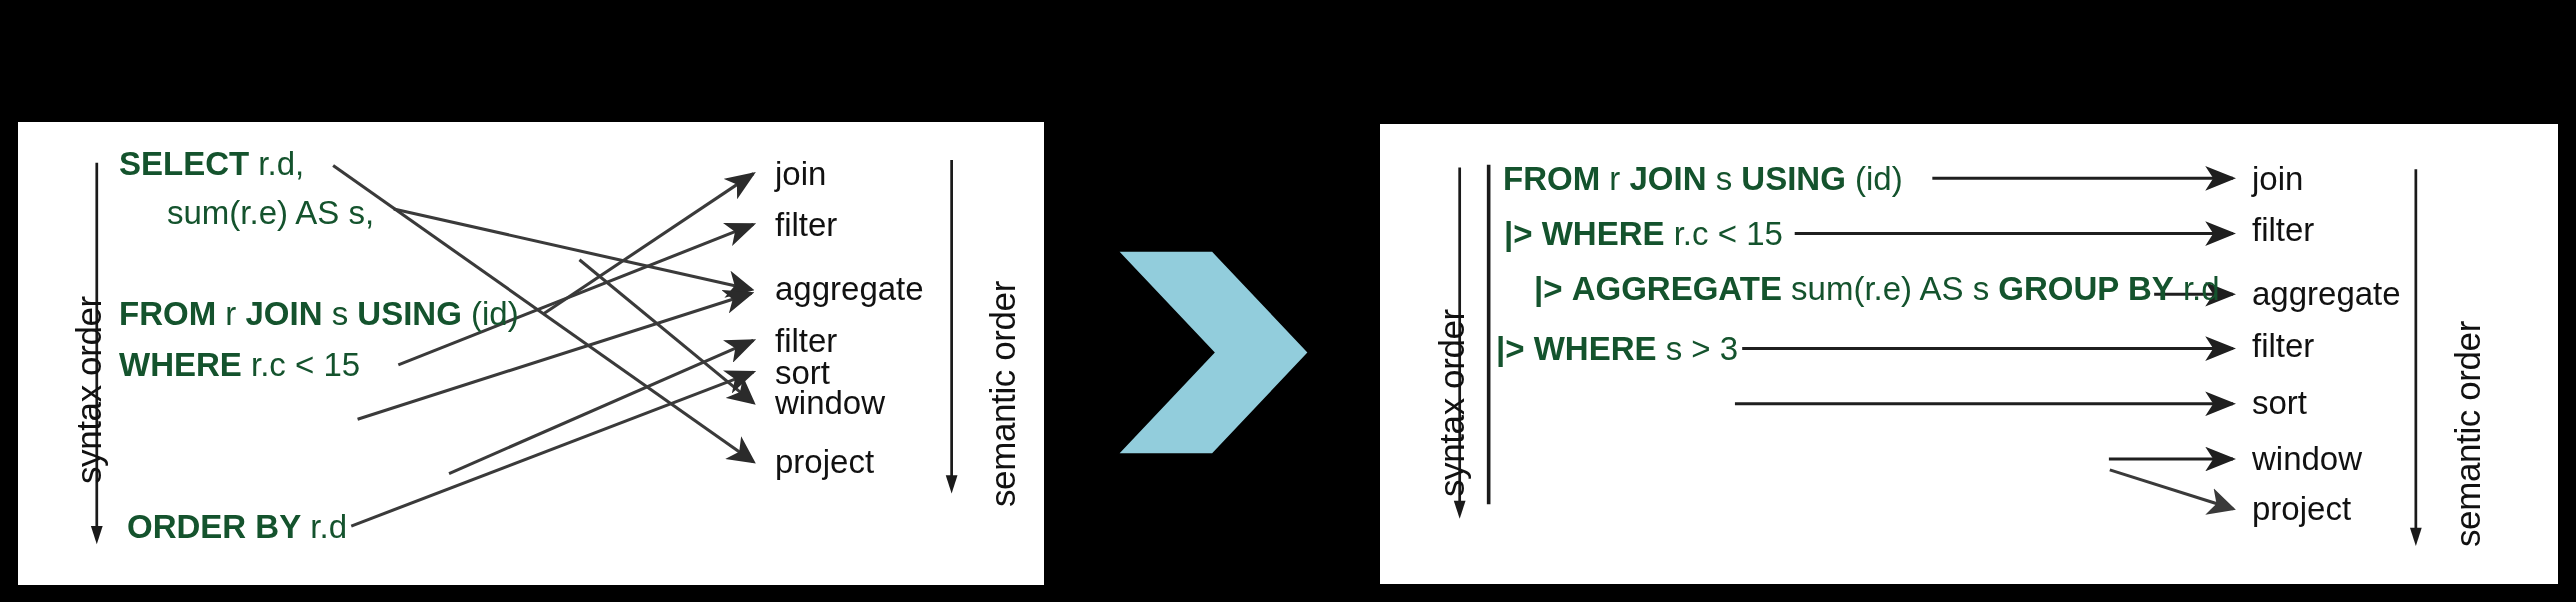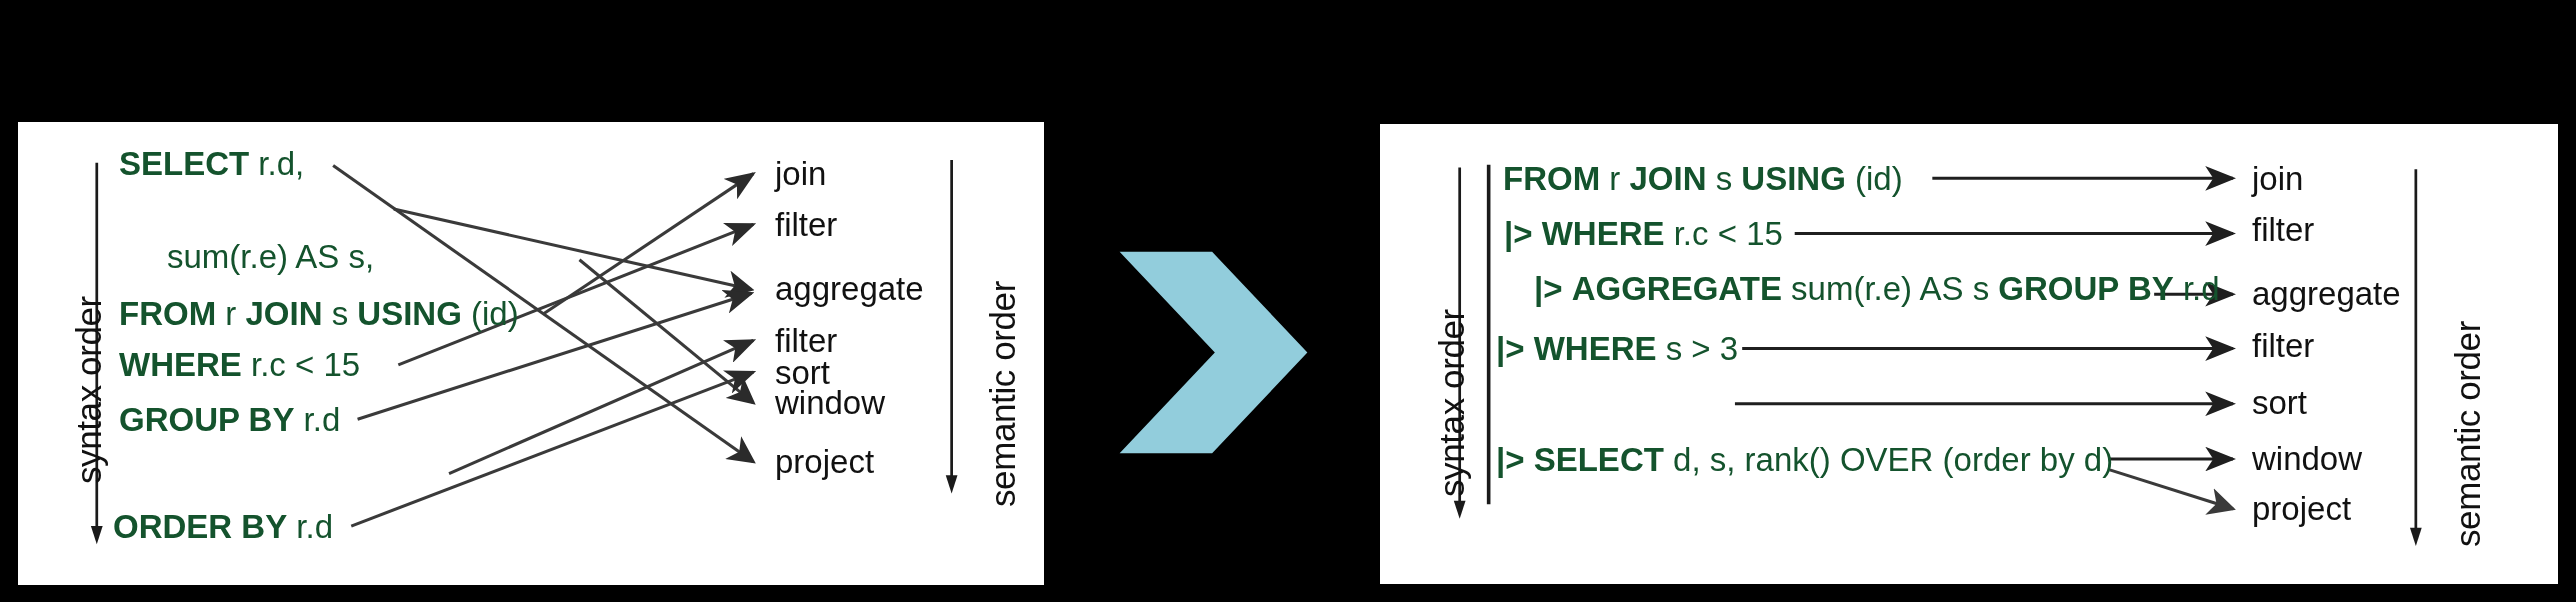--- a/index.html
+++ b/index.html
@@ -98,33 +98,30 @@
       <line x1="368" y1="446" x2="812" y2="276" stroke="#3a3a3a" stroke-width="3.4" marker-end="url(#ah-l)"></line>
     </svg>
 
     <div class="axis-caption left-side" style="left:51px;top:362px;">syntax order</div>
 
     <div class="axis-caption right-side" style="left:965px;top:385px;">semantic order</div>
 
     <div class="clause-line" style="left:101px;top:25px;">
       <b>SELECT</b><span class="lit"> r.d,</span>
     </div>
-    <div class="clause-line" style="left:149px;top:74px;margin-top:44px;">
+    <div class="clause-line" style="left:149px;top:74px;">
       <span class="lit">sum(r.e) AS s,</span>
     </div>
     <div class="clause-line" style="left:101px;top:175px;">
       <b>FROM</b><span class="lit"> r </span><b>JOIN</b><span class="lit"> s </span><b>USING</b><span class="lit"> (id)</span>
     </div>
     <div class="clause-line" style="left:101px;top:226px;">
       <b>WHERE</b><span class="lit"> r.c &lt; 15</span>
     </div>
-    <div class="clause-line" style="left:101px;top:281px;">
-      <b>GROUP BY</b><span class="lit"> r.d</span>
-    </div>
-    <div class="clause-line" style="left:95px;top:388px;">
+    <div class="clause-line" style="left:109px;top:388px;">
       <b>ORDER BY</b><span class="lit"> r.d</span>
     </div>
 
     <div class="stage-label" style="left:757px;top:35px;">join</div>
     <div class="stage-label" style="left:757px;top:86px;">filter</div>
     <div class="stage-label" style="left:757px;top:150px;">aggregate</div>
     <div class="stage-label" style="left:757px;top:202px;">filter</div>
     <div class="stage-label" style="left:757px;top:234px;">sort</div>
     <div class="stage-label" style="left:757px;top:264px;">window</div>
     <div class="stage-label" style="left:757px;top:323px;">project</div>
@@ -184,23 +181,20 @@
     </div>
     <div class="clause-line" style="left:116px;top:93px;margin-left:8px;">
       <b>|&gt;</b> <b>WHERE</b><span class="lit"> r.c &lt; 15</span>
     </div>
     <div class="clause-line" style="left:116px;top:148px;margin-left:38px;">
       <b>|&gt;</b> <b>AGGREGATE</b><span class="lit"> sum(r.e) AS s </span><b>GROUP BY</b><span class="lit"> r.d</span>
     </div>
     <div class="clause-line" style="left:116px;top:208px;">
       <b>|&gt;</b> <b>WHERE</b><span class="lit"> s &gt; 3</span>
     </div>
-    <div class="clause-line" style="left:116px;top:319px;">
-      <b>|&gt;</b> <b>SELECT</b><span class="lit"> d, s, rank() OVER (order by d)</span>
-    </div>
 
     <div class="stage-label" style="left:872px;top:38px;">join</div>
     <div class="stage-label" style="left:872px;top:89px;">filter</div>
     <div class="stage-label" style="left:872px;top:153px;">aggregate</div>
     <div class="stage-label" style="left:872px;top:205px;">filter</div>
     <div class="stage-label" style="left:872px;top:262px;">sort</div>
     <div class="stage-label" style="left:872px;top:318px;">window</div>
     <div class="stage-label" style="left:872px;top:368px;">project</div>
   </div>
 

